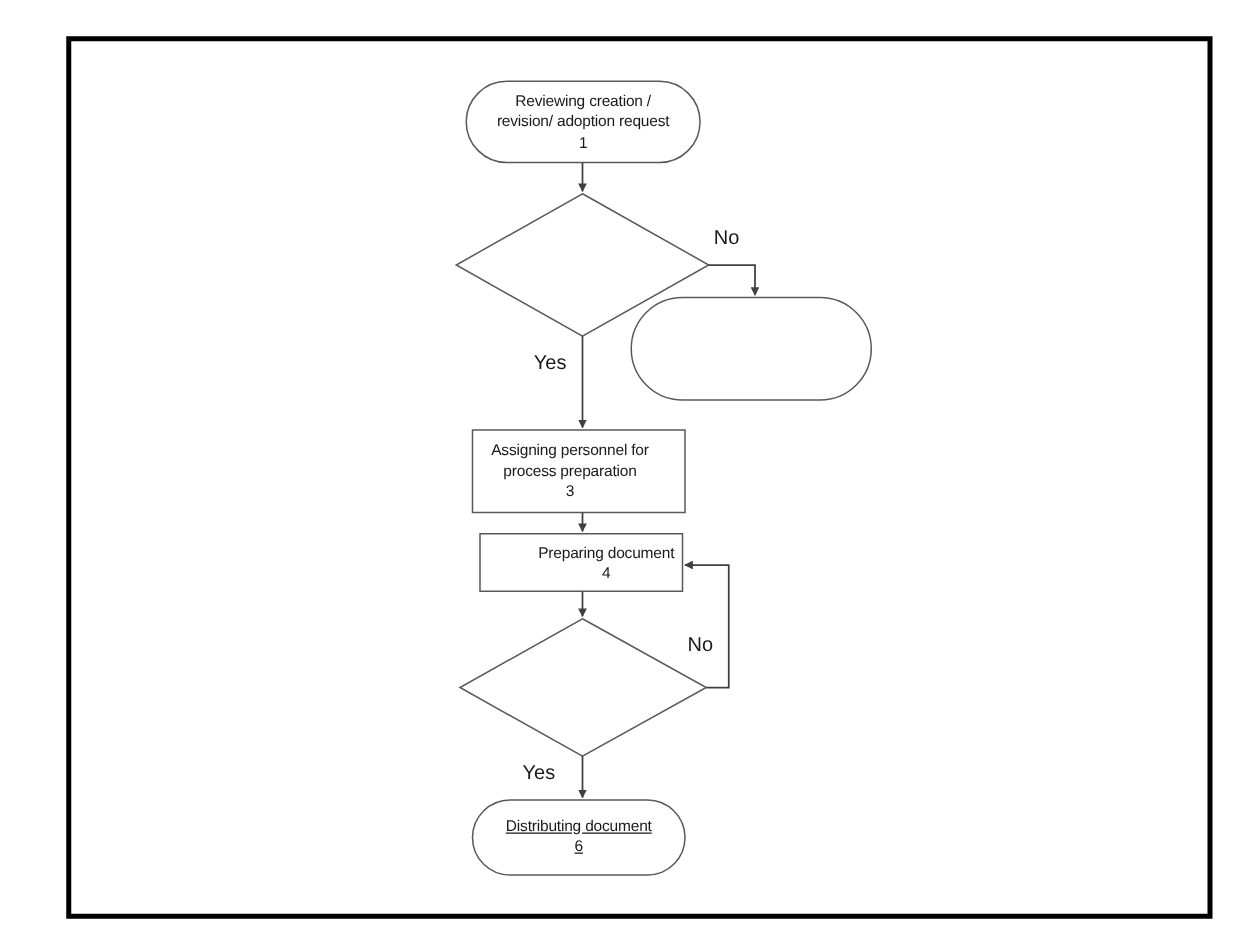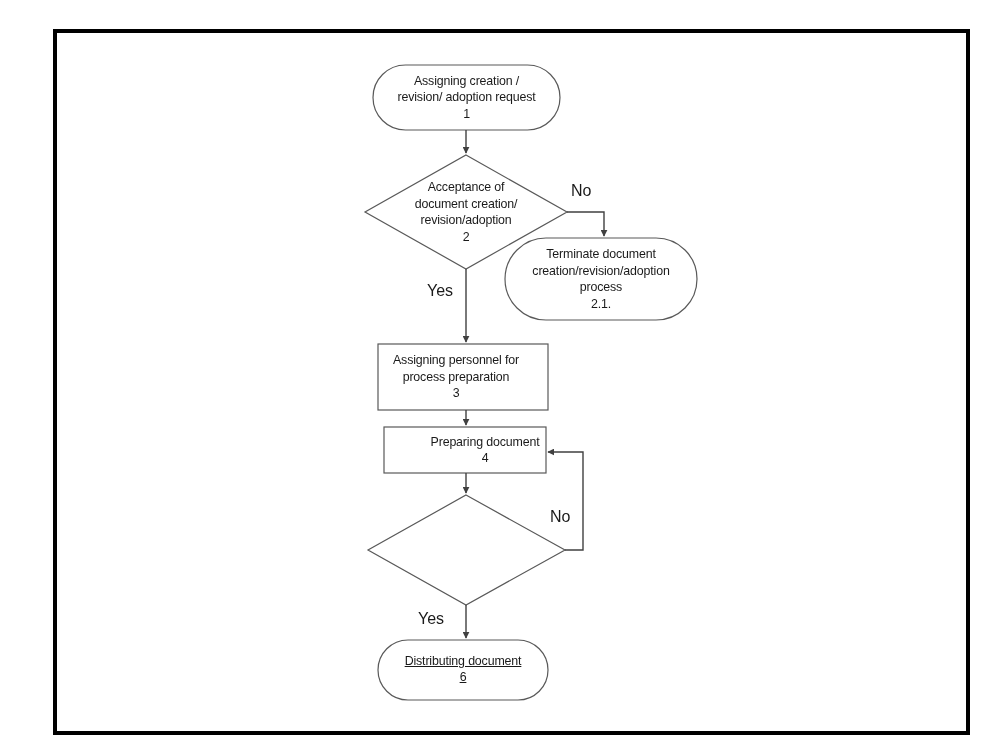--- a/index.html
+++ b/index.html
@@ -95,38 +95,26 @@
     <line x1="466" y1="410" x2="466" y2="425" stroke="#404040" stroke-width="1.4" marker-end="url(#arrow)"></line>
 
     <line x1="466" y1="473" x2="466" y2="493" stroke="#404040" stroke-width="1.4" marker-end="url(#arrow)"></line>
 
     <path d="M 565 550 L 583 550 L 583 452 L 548 452" fill="none" stroke="#404040" stroke-width="1.4" marker-end="url(#arrow)"></path>
 
     <line x1="466" y1="605" x2="466" y2="638" stroke="#404040" stroke-width="1.4" marker-end="url(#arrow)"></line>
   </svg>
 
   <div class="node-label" style="left:368px; top:63px; width:197px; height:69px;">
-    <span>Assigning creation /</span>
+    <span>Reviewing creation /</span>
     <span>revision/ adoption request</span>
     <span class="node-num">1</span>
   </div>
 
-  <div class="node-label" style="left:372px; top:177px; width:188px; height:70px;">
-    <span>Acceptance of</span>
-    <span>document creation/</span>
-    <span>revision/adoption</span>
-    <span class="node-num">2</span>
-  </div>
 
-  <div class="node-label" style="left:500px; top:238px; width:202px; height:82px;">
-    <span>Terminate document</span>
-    <span>creation/revision/adoption</span>
-    <span>process</span>
-    <span class="node-num">2.1.</span>
-  </div>
 
   <div class="node-label" style="left:366px; top:344px; width:180px; height:66px;">
     <span>Assigning personnel for</span>
     <span>process preparation</span>
     <span class="node-num">3</span>
   </div>
 
   <div class="node-label" style="left:384px; top:427px; width:162px; height:46px;padding-left:20px;">
     <span>Preparing document</span>
     <span class="node-num">4</span>

